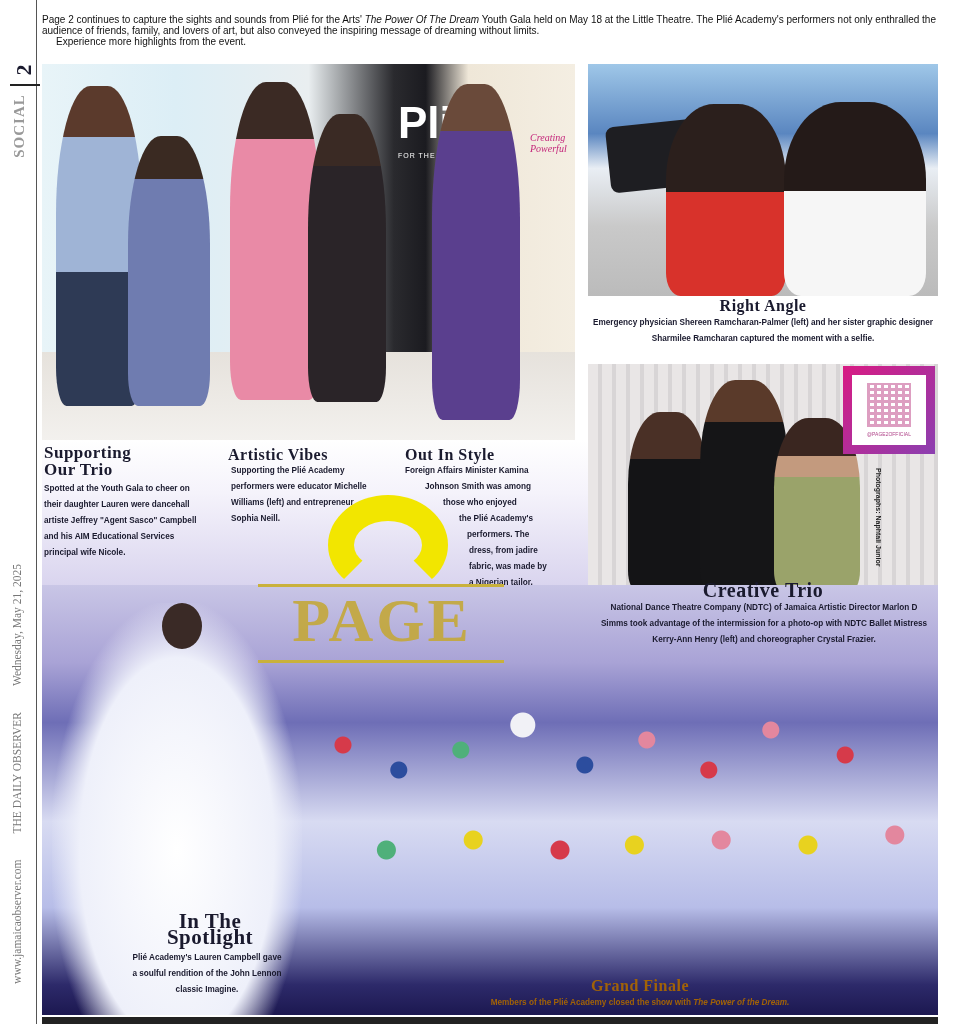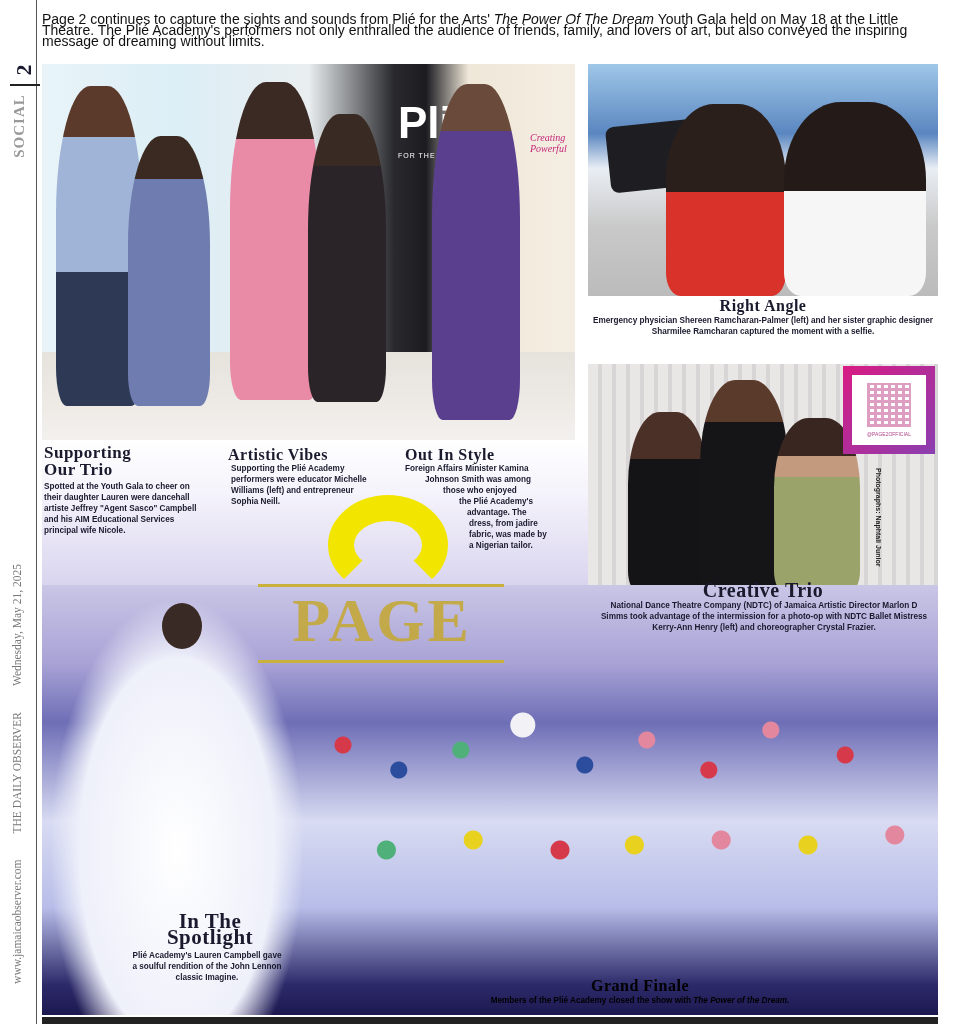--- a/index.html
+++ b/index.html
@@ -9,21 +9,21 @@
   
   .rail { position: absolute; left: 0; top: 0; width: 38px; height: 1024px; }
   .rail-line { position: absolute; left: 36px; top: 0; width: 1px; height: 1024px; background: #555; }
   .section-tag { position: absolute; left: 6px; top: 58px; width: 28px; height: 100px; }
   .section-num { position: absolute; left: 4px; top: 0; width: 28px; height: 24px; transform: rotate(-90deg); font-family: "Liberation Serif", serif; font-weight: bold; font-size: 22px; color: #1a1a2e; text-align: center; line-height: 24px; }
   .section-tick { position: absolute; left: 4px; top: 26px; width: 30px; height: 2px; background: #222; }
   .section-name { position: absolute; left: -30px; top: 58px; width: 90px; height: 20px; transform: rotate(-90deg); font-family: "Liberation Serif", serif; font-weight: bold; font-size: 15px; color: #999; letter-spacing: 1px; text-align: center; }
   .folio { position: absolute; left: -225px; top: 765px; width: 490px; height: 18px; transform: rotate(-90deg); font-family: "Liberation Serif", serif; font-size: 11.5px; color: #777; white-space: nowrap; display: flex; gap: 26px; justify-content: center; }
 
   
-  .intro { position: absolute; left: 42px; top: 14px; width: 900px; font-size: 14px; line-height: 11px; color: #111; }
+  .intro { position: absolute; left: 42px; top: 14px; width: 900px; font-size: 10px; line-height: 11px; color: #111; }
   .intro em { font-style: italic; }
   .intro .indent { padding-left: 14px; display: block; }
 
   
   .photo { position: absolute; overflow: hidden; }
   .ph-main { left: 42px; top: 64px; width: 533px; height: 378px;
     background: linear-gradient(90deg, #e8f4f8 0%, #dceef6 25%, #e9eef0 50%, #2a2a2e 66%, #1b1b20 72%, #efe7d8 80%, #f4eee2 100%); }
   .ph-main .floor { position: absolute; left: 0; bottom: 0; width: 100%; height: 90px; background: linear-gradient(180deg, #e6e2dc, #f3f1ee); }
   .fig { position: absolute; border-radius: 40% 40% 12% 12%; }
   .ph-selfie { left: 588px; top: 64px; width: 350px; height: 232px;
@@ -36,23 +36,23 @@
     background: linear-gradient(180deg, #ffffff 0%, #f5f3fb 35%, #d8d3ee 100%); }
 
   
   .logo-two { position: absolute; left: 318px; top: 495px; width: 140px; height: 110px; }
   .logo-two .ring { position: absolute; left: 10px; top: 0; width: 120px; height: 100px; border-radius: 50%; border: 26px solid #f2e600; border-bottom-color: transparent; border-left-color: #f2e600; }
   .logo-bar { position: absolute; left: 258px; width: 246px; height: 3px; background: #c9b13c; }
   .logo-page { position: absolute; left: 262px; top: 588px; width: 240px; height: 64px; font-family: "Liberation Serif", serif; font-weight: bold; font-size: 62px; line-height: 64px; color: #c4a83a; letter-spacing: 3px; text-align: center; opacity: .9; }
 
   
   .hed { position: absolute; font-family: "Liberation Serif", serif; font-weight: bold; color: #1a1a2e; letter-spacing: .5px; }
-  .cap { position: absolute; font-size: 8.2px; line-height: 11px; color: #1a1a2e; font-weight: bold; }
+  .cap { position: absolute; font-size: 8.2px; line-height: 16px; color: #1a1a2e; font-weight: bold; }
   .center { text-align: center; }
-  .white { color: #000000; }
+  .white { color: #a16207; }
 
   
   .qr { position: absolute; left: 843px; top: 366px; width: 92px; height: 88px; background: linear-gradient(135deg, #d81b83, #8b3fb0); padding: 9px; }
   .qr-inner { width: 100%; height: 100%; background: #fff; display: flex; flex-direction: column; align-items: center; justify-content: center; gap: 4px; }
   .qr-code { width: 44px; height: 44px; background:
       repeating-linear-gradient(0deg, #c2508f 0 3px, transparent 3px 6px),
       repeating-linear-gradient(90deg, #c2508f 0 3px, transparent 3px 7px); opacity: .55; position: relative; }
   .qr-handle { font-size: 5px; color: #b0468a; }
   .credit { position: absolute; left: 870px; top: 468px; width: 120px; height: 12px; transform-origin: left top; transform: rotate(90deg) translate(0, -12px); font-size: 7px; font-weight: bold; color: #222; white-space: nowrap; }
 
@@ -72,20 +72,21 @@
     <span>www.jamaicaobserver.com</span>
     <span>THE DAILY OBSERVER</span>
     <span>Wednesday, May 21, 2025</span>
   </div>
 </div>
 
 <div class="intro">
   <span>Page 2 continues to capture the sights and sounds from Plié for the Arts'</span>
   <em>The Power Of The Dream</em>
   <span>Youth Gala held on May 18 at the Little Theatre. The Plié Academy's performers not only enthralled the audience of friends, family, and lovers of art, but also conveyed the inspiring message of dreaming without limits.</span>
+  <span class="indent">Experience more highlights from the event.</span>
 </div>
 
 <div class="photo ph-main">
   <div class="floor"></div>
 
   <div class="fig" style="left:14px;top:22px;width:86px;height:320px;background:linear-gradient(180deg,#5b3a2c 0 16%,#9fb4d6 16% 58%,#2e3a55 58% 100%);"></div>
   <div class="fig" style="left:86px;top:72px;width:82px;height:270px;background:linear-gradient(180deg,#3a2a22 0 16%,#6f7cb0 16% 100%);"></div>
 
   <div class="fig" style="left:188px;top:18px;width:90px;height:318px;background:linear-gradient(180deg,#3b2a24 0 18%,#e98aa6 18% 100%);"></div>
   <div class="fig" style="left:266px;top:50px;width:78px;height:288px;background:linear-gradient(180deg,#3a2a24 0 18%,#2a2428 18% 100%);"></div>
@@ -107,21 +108,21 @@
 
 <div class="hed" style="left:228px;top:446px;font-size:16px;line-height:17px;">Artistic Vibes</div>
 <div class="cap" style="left:231px;top:463px;width:150px;">Supporting the Plié Academy performers were educator Michelle Williams (left) and entrepreneur Sophia Neill.</div>
 
 <div class="hed" style="left:405px;top:446px;font-size:16px;line-height:17px;">Out In Style</div>
 <div class="cap" style="left:405px;top:463px;width:180px;">
   <div>Foreign Affairs Minister Kamina</div>
   <div style="padding-left:20px;">Johnson Smith was among</div>
   <div style="padding-left:38px;">those who enjoyed</div>
   <div style="padding-left:54px;">the Plié Academy's</div>
-  <div style="padding-left:62px;">advantage. The</div>
+  <div style="padding-left:62px;">performers. The</div>
   <div style="padding-left:64px;">dress, from jadire</div>
   <div style="padding-left:64px;">fabric, was made by</div>
   <div style="padding-left:64px;">a Nigerian tailor.</div>
 </div>
 
 <div class="photo ph-selfie">
   <div style="position:absolute;left:20px;top:58px;width:110px;height:66px;background:#1e1e22;border-radius:8px;transform:rotate(-6deg);"></div>
   <div class="fig" style="left:78px;top:40px;width:120px;height:192px;background:linear-gradient(180deg,#2b1f1c 0 46%,#d8322b 46% 100%);"></div>
   <div class="fig" style="left:196px;top:38px;width:142px;height:194px;background:linear-gradient(180deg,#241a18 0 46%,#f6f6f6 46% 100%);"></div>
 </div>

